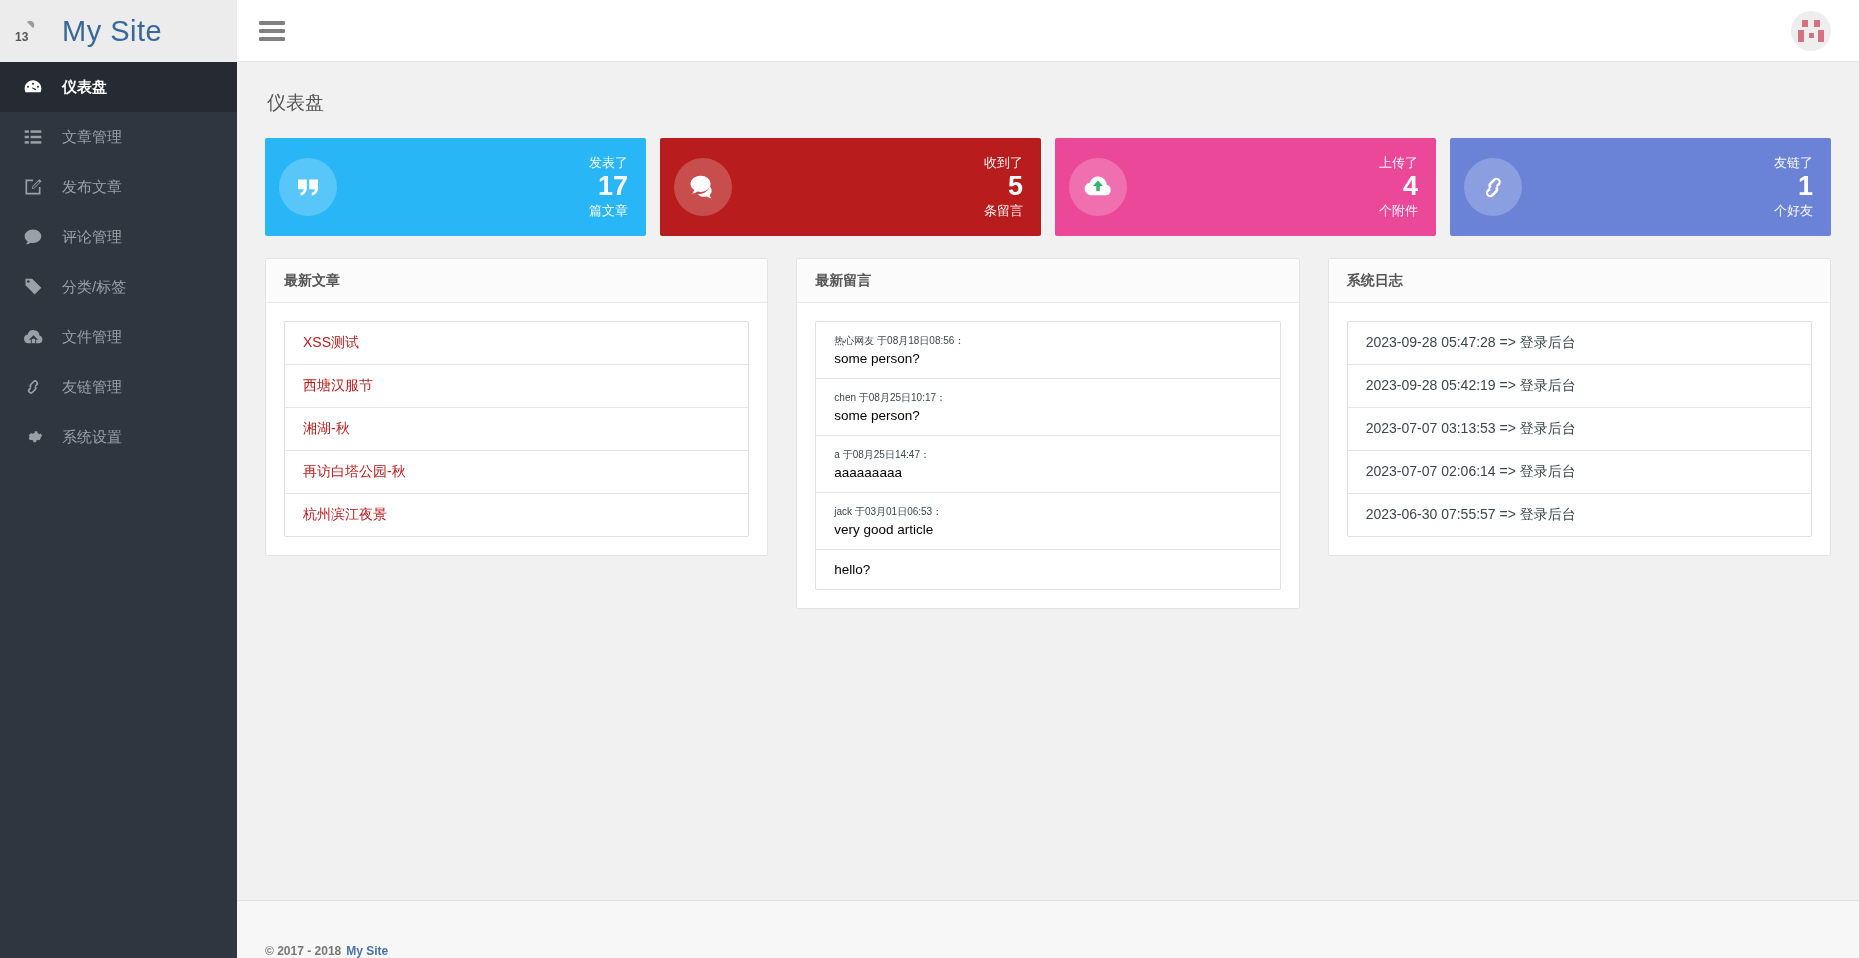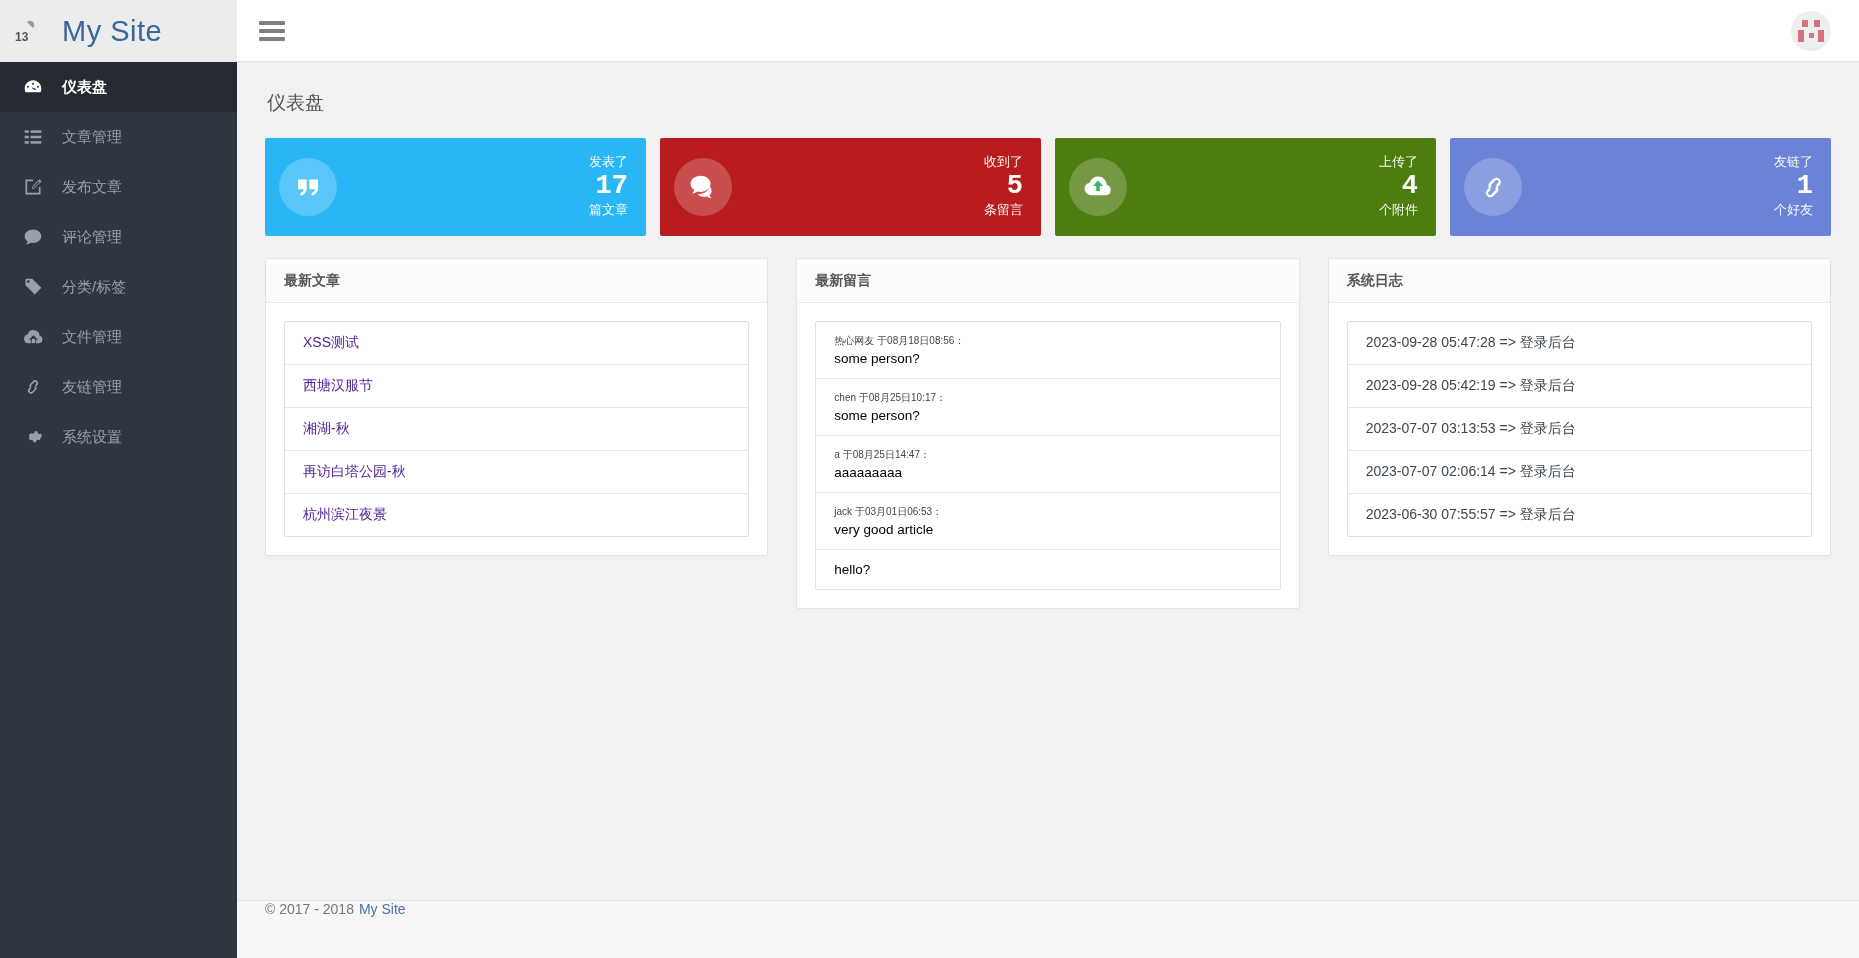--- a/index.html
+++ b/index.html
@@ -85,21 +85,21 @@
     flex: 1; height: 98px; border-radius: 2px;
     display: flex; align-items: center; justify-content: space-between;
     padding: 0 18px 0 14px; color: #ffffff; position: relative; cursor: pointer;
   }
   .stat .circle {
     width: 58px; height: 58px; border-radius: 50%;
     background: rgba(255,255,255,0.22);
     display: flex; align-items: center; justify-content: center;
   }
   .stat .circle svg { fill: #ffffff; }
-  .stat .txt { text-align: right; line-height: 1.15; font-family: Liberation Mono, monospace; }
+  .stat .txt { text-align: right; line-height: 1.15; }
   .stat .top { font-size: 13px; opacity: .95; }
   .stat .num { font-size: 27px; font-weight: bold; margin: 1px 0; }
   .stat .bot { font-size: 13px; opacity: .95; }
 
   
   .panels { display: flex; gap: 28px; margin-top: 22px; align-items: flex-start; }
   .panel {
     flex: 1; background: #ffffff; border: 1px solid #e3e3e3; border-radius: 2px;
     min-width: 0;
   }
@@ -108,30 +108,30 @@
     border-bottom: 1px solid #e9e9e9; background: #fbfbfb;
     font-size: 14px; color: #555; font-weight: bold;
   }
   .panel-body { padding: 18px; }
   .lgroup { border: 1px solid #e0e0e0; border-radius: 2px; }
   .lgroup .li {
     padding: 12px 18px; border-bottom: 1px solid #e6e6e6;
     font-size: 14px; color: #3b464f;
   }
   .lgroup .li:last-child { border-bottom: none; }
-  .lgroup a { color: #4c1d95; text-decoration: none; cursor: pointer; }
+  .lgroup a { color: #b91c1c; text-decoration: none; cursor: pointer; }
   .msg .who { font-size: 10px; color: #3b464f; margin-bottom: 3px; }
   .msg .body { font-size: 13.5px; color: #000000; cursor: pointer; }
   .log { font-size: 13.5px; color: #3b464f; }
 
   
   .footer {
     height: 58px; border-top: 1px solid #e1e1e1; background: #f7f7f7;
-    display: flex; align-items: flex-start; padding-left: 28px;
-    font-size: 14px; color: #777;
+    display: flex; align-items: flex-end; padding-left: 28px;
+    font-size: 12px; color: #777; font-weight: bold;
   }
   .footer a { color: #4a72a8; text-decoration: none; margin-left: 5px; cursor: pointer; }
 </style>
 </head>
 <body>
 
 <div class="app">
 
   <aside class="sidebar">
     <div class="brand">
@@ -266,21 +266,21 @@
                 <path d="M10 3C5.6 3 2 5.9 2 9.4c0 2 1.1 3.7 2.9 4.9-.2 1-.8 2.1-1.7 3 1.6-.2 3.1-.8 4.3-1.7.8.2 1.6.3 2.5.3 4.4 0 8-2.9 8-6.5S14.4 3 10 3zm7.5 8.6c.9 1 1.4 2.1 1.4 3.4 0 1.3-.6 2.5-1.6 3.4.2.9.7 1.8 1.5 2.6-1.4-.2-2.7-.7-3.7-1.5-.7.2-1.4.3-2.1.3-2.2 0-4.1-.8-5.3-2.1 4.6.3 8.6-2.4 9.8-6.1z"></path>
               </svg>
             </div>
           <div class="txt">
             <div class="top">收到了</div>
             <div class="num">5</div>
             <div class="bot">条留言</div>
           </div>
         </div>
 
-        <div class="stat" style="background:#4d7c0f">
+        <div class="stat" style="background:#ec4899">
           <div class="circle">
               <svg width="30" height="30" viewBox="0 0 24 24">
                 <path d="M19 10.1A7 7 0 005.3 8.6 5 5 0 006 18.5h12.5a4.3 4.3 0 00.5-8.4z"></path>
                 <path d="M12 6.8l4 4.4h-8l4-4.4z" fill="#34b46a"></path>
                 <rect x="10.6" y="10.2" width="2.8" height="5" fill="#34b46a"></rect>
               </svg>
             </div>
           <div class="txt">
             <div class="top">上传了</div>
             <div class="num">4</div>

